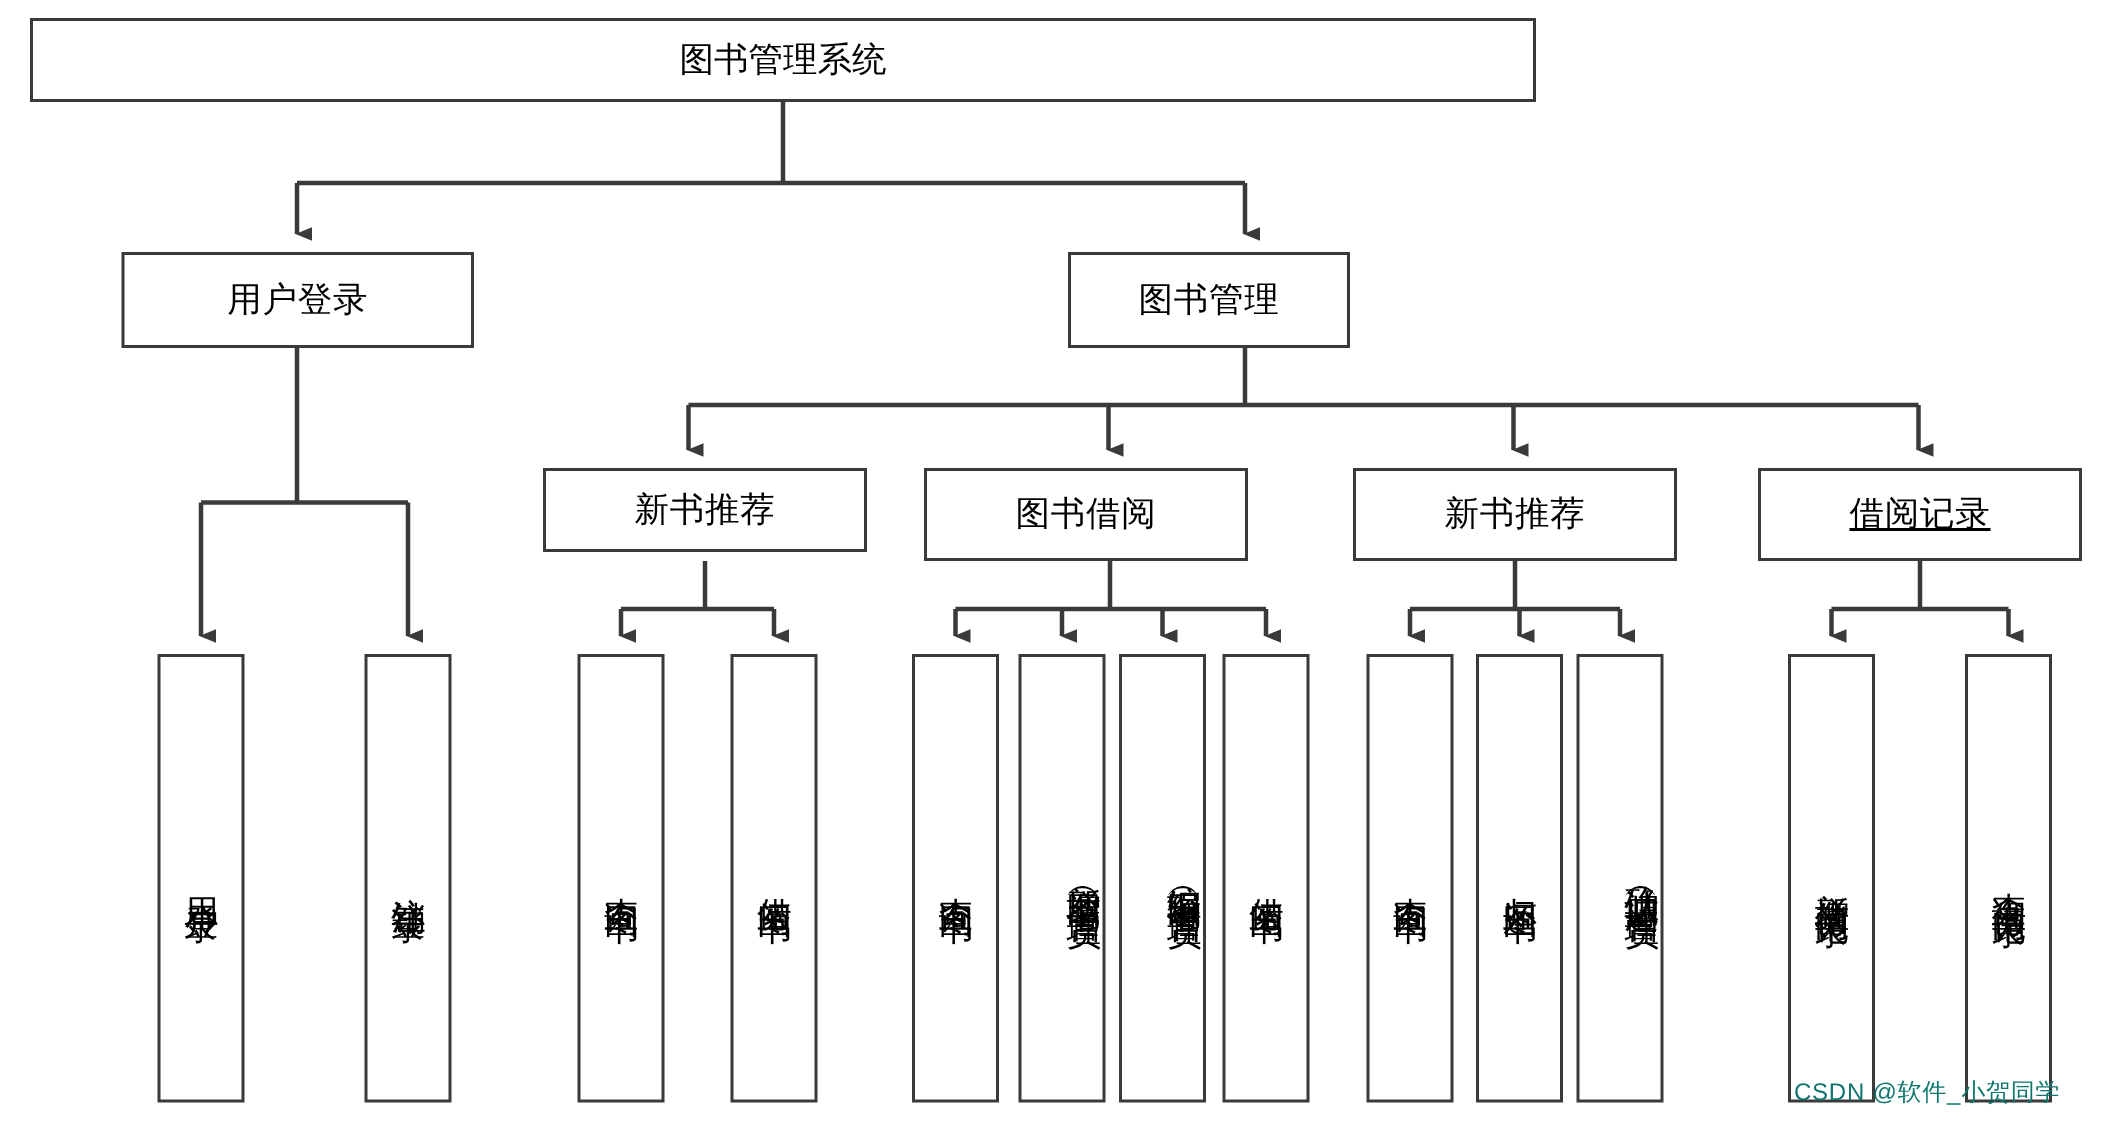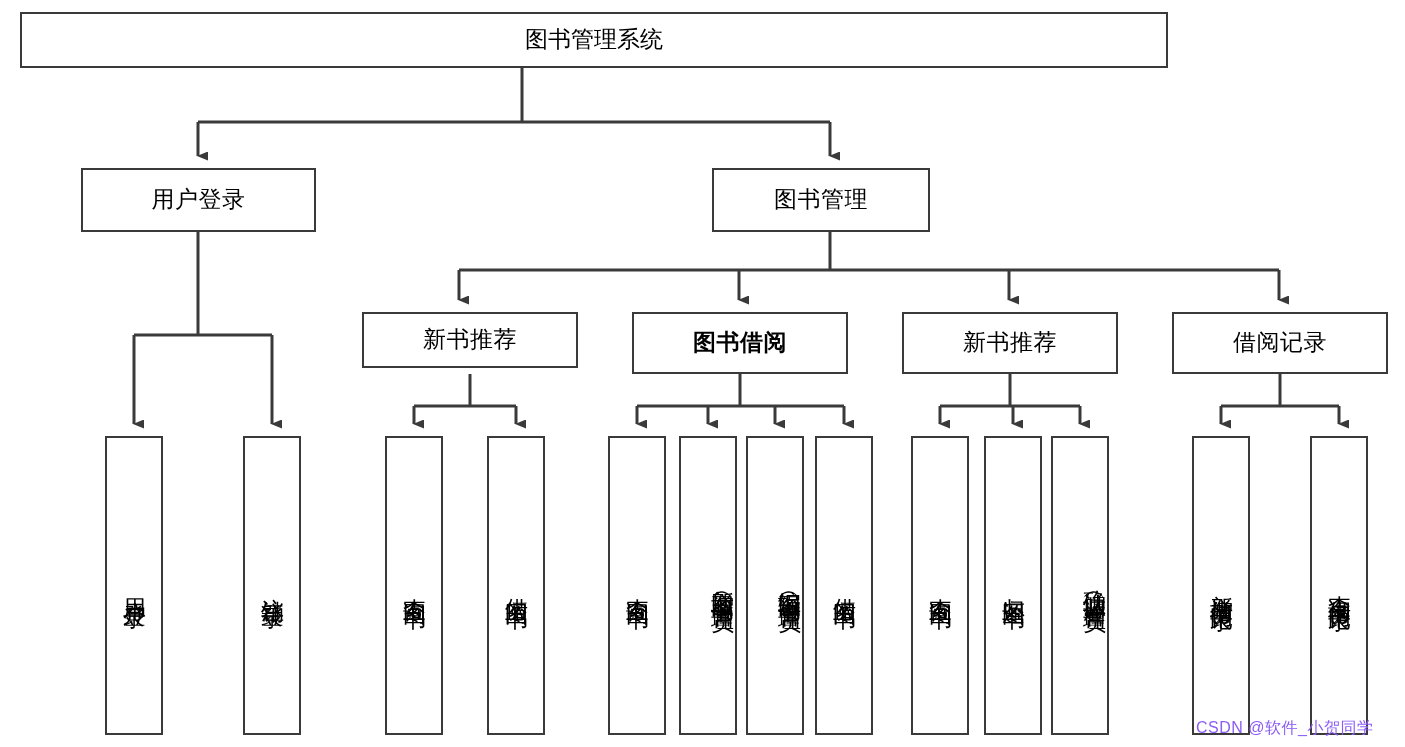--- a/index.html
+++ b/index.html
@@ -52,21 +52,21 @@
     padding-bottom: 8px;
     align-items: flex-start;
     justify-content: center;
   }
   .node-v.centered {
     align-items: center;
   }
   .watermark {
     position: absolute;
     font-size: 16px;
-    color: #8b5cf6;
+    color: #0f766e;
     white-space: nowrap;
     letter-spacing: 0.5px;
   }
 </style>
 </head>
 <body>
 
 <div id="canvas">
 
   <svg id="edges" viewBox="0 0 1405 747" xmlns="http://www.w3.org/2000/svg">
@@ -112,41 +112,41 @@
       <path d="M1013,406 L1013,424" marker-end="url(#arrow)"></path>
       <path d="M1080,406 L1080,424" marker-end="url(#arrow)"></path>
 
       <path d="M1280,374 L1280,406"></path>
       <path d="M1221,406 L1339,406"></path>
       <path d="M1221,406 L1221,424" marker-end="url(#arrow)"></path>
       <path d="M1339,406 L1339,424" marker-end="url(#arrow)"></path>
     </g>
   </svg>
 
-  <div class="node node-root" style="left:20px; top:12px; width:1148px; height:56px;">
+  <div class="node node-root" style="left:20px; top:12px; width:1004px; height:56px;">
     <span>图书管理系统</span>
   </div>
 
   <div class="node node-h" style="left:81px; top:168px; width:235px; height:64px;">
     <span>用户登录</span>
   </div>
-  <div class="node node-h" style="left:712px; top:168px; width:218px; height:64px;font-family:Liberation Serif, serif;">
+  <div class="node node-h" style="left:712px; top:168px; width:188px; height:64px;font-family:Liberation Serif, serif;">
     <span>图书管理</span>
   </div>
 
   <div class="node node-h" style="left:362px; top:312px; width:216px; height:56px;">
     <span>新书推荐</span>
   </div>
-  <div class="node node-h" style="left:632px; top:312px; width:216px; height:62px;font-weight:bold;">
+  <div class="node node-h" style="left:616px; top:312px; width:216px; height:62px;">
     <span>图书借阅</span>
   </div>
   <div class="node node-h" style="left:902px; top:312px; width:216px; height:62px;">
     <span>新书推荐</span>
   </div>
-  <div class="node node-h" style="left:1172px; top:312px; width:216px; height:62px;">
+  <div class="node node-h" style="left:1172px; top:312px; width:216px; height:62px;text-decoration:underline;">
     <span>借阅记录</span>
   </div>
 
   <div class="node node-v centered" style="left:105px; top:436px; width:58px; height:299px;">
     <span>用户登录</span>
   </div>
   <div class="node node-v centered" style="left:243px; top:436px; width:58px; height:299px;">
     <span>注销登录</span>
   </div>
 

